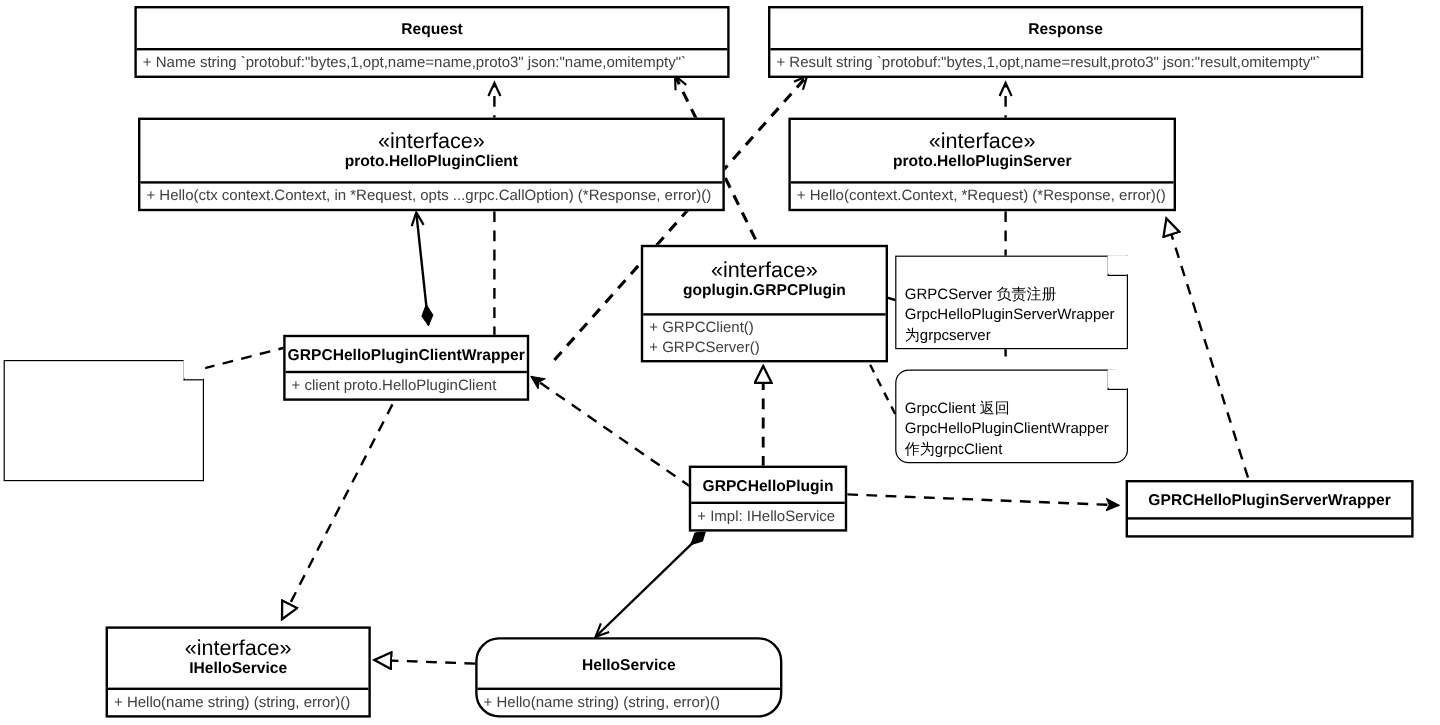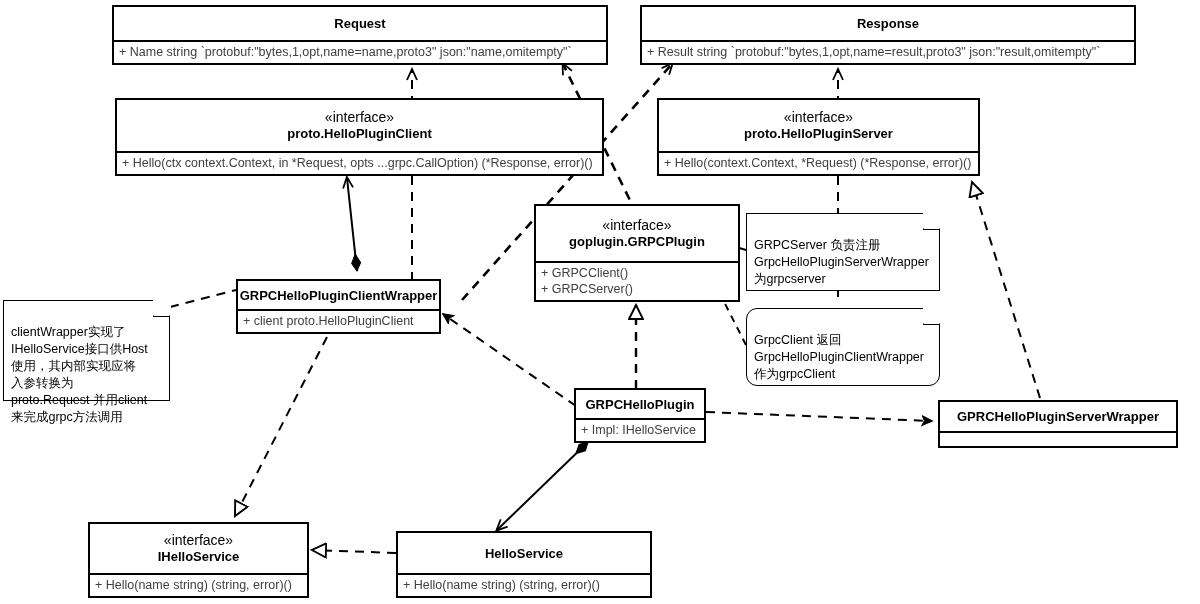--- a/index.html
+++ b/index.html
@@ -38,21 +38,21 @@
     box-sizing: border-box;
     flex: 1 1 auto;
     display: flex;
     flex-direction: column;
     align-items: center;
     justify-content: center;
     padding: 3px 6px;
     text-align: center;
   }
   .stereotype {
-    font-size: 14px;
+    font-size: 18px;
     color: #000000;
     line-height: 15px;
     font-weight: normal;
   }
   .cls-name {
     font-size: 13px;
     font-weight: bold;
     color: #000000;
     line-height: 17px;
     white-space: nowrap;
@@ -244,36 +244,30 @@
   <div class="uml-class" style="left:88px; top:522px; width:221px; height:76px;">
     <div class="uml-head">
       <div class="stereotype">«interface»</div>
       <div class="cls-name">IHelloService</div>
     </div>
     <div class="uml-compartment">
       <div class="member">+ Hello(name string) (string, error)()</div>
     </div>
   </div>
 
-  <div class="uml-class" style="left:396px; top:531px; width:256px; height:67px;">
+  <div class="uml-class" style="left:396px; top:531px; width:256px; height:67px;border-radius:20px;">
     <div class="uml-head">
       <div class="cls-name">HelloService</div>
     </div>
     <div class="uml-compartment">
       <div class="member">+ Hello(name string) (string, error)()</div>
     </div>
   </div>
 
   <div class="uml-note" style="left:3px; top:300px; width:167px; height:101px;">
-    <span>clientWrapper实现了
-IHelloService接口供Host
-使用，其内部实现应将
-入参转换为
-proto.Request 并用client
-来完成grpc方法调用</span>
     <span class="note-corner-cut"></span>
     <span class="note-fold"></span>
   </div>
 
   <div class="uml-note" style="left:746px; top:213px; width:194px; height:78px;">
     <span>GRPCServer 负责注册
 GrpcHelloPluginServerWrapper
 为grpcserver</span>
     <span class="note-corner-cut"></span>
     <span class="note-fold"></span>

